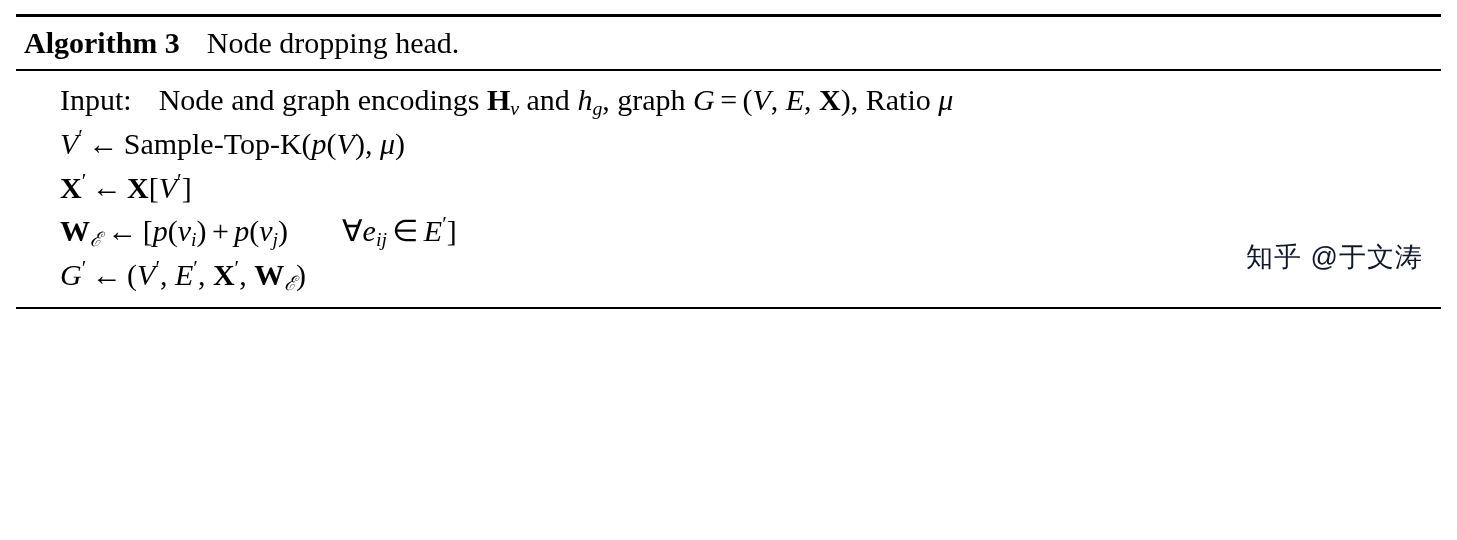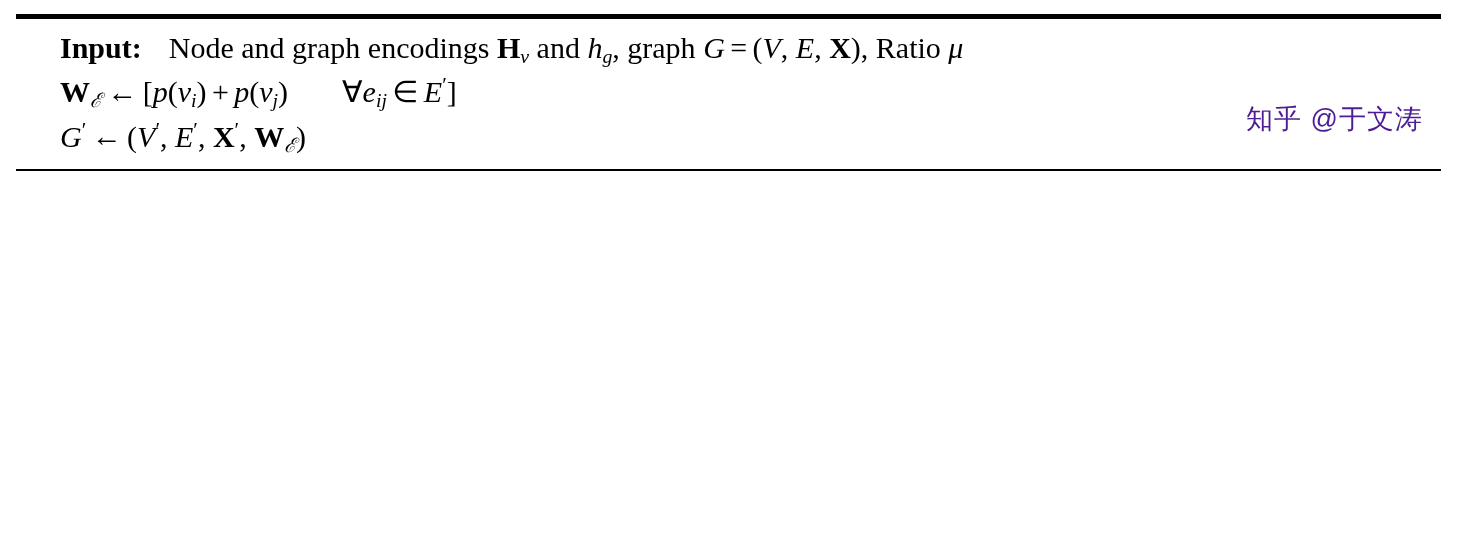--- a/index.html
+++ b/index.html
@@ -54,65 +54,74 @@
     line-height: 1.43;
     padding-left: 44px;
     white-space: nowrap;
   }
 
   
   .mi      { font-family: "Liberation Serif", serif; font-style: italic; }
   .mup     { font-family: Liberation Serif, serif; font-style: normal; }
   .mbf     { font-family: "Liberation Serif", serif; font-weight: bold; font-style: normal; }
   .mcal    { font-family: "Liberation Serif", serif; font-style: italic; font-weight: normal; }
-  .bold    { font-weight: bold; }
+  .bold    { font-weight: normal; }
   .sub {
     font-size: 0.66em;
     vertical-align: -0.26em;
     font-style: italic;
   }
   .sup {
     font-size: 0.70em;
     vertical-align: 0.46em;
     font-style: normal;
   }
   .op { padding: 0 0.18em; }
   .opn { padding: 0 0.10em; }
   .wide { display: inline-block; width: 0.9em; }
 
   .watermark {
     position: absolute;
     right: 18px;
     bottom: 34px;
     font-size: 27px;
-    color: #4c1d95;
+    color: #0f172a;
     font-family: "Liberation Sans", sans-serif;
     letter-spacing: 1px;
     white-space: nowrap;
   }
 </style>
 </head>
 <body>
 
 <div class="algorithm-box">
 
   <div class="rule-top"></div>
 
+  <div class="alg-title">
+    <span class="bold">Algorithm 3</span><span class="wide"></span><span>Node dropping head.</span>
+  </div>
 
   <div class="rule-mid"></div>
 
   <div class="alg-body">
 
     <div class="alg-line">
       <span class="bold">Input:</span><span class="wide"></span><span class="mup">Node and graph encodings</span>&nbsp;<span class="mbf">H</span><span class="sub">v</span>&nbsp;<span class="mup">and</span>&nbsp;<span class="mi">h</span><span class="sub">g</span><span class="mup">,</span>&nbsp;<span class="mup">graph</span>&nbsp;<span class="mi">G</span><span class="op">=</span><span class="mup">(</span><span class="mcal">V</span><span class="mup">,</span>&nbsp;<span class="mcal">E</span><span class="mup">,</span>&nbsp;<span class="mbf">X</span><span class="mup">)</span><span class="mup">,</span>&nbsp;<span class="mup">Ratio</span>&nbsp;<span class="mi">μ</span>
     </div>
 
 
+    <div class="alg-line">
+      <span class="mcal">V</span><span class="sup">′</span><span class="op">←</span><span class="mup">Sample-Top-K(</span><span class="mi">p</span><span class="mup">(</span><span class="mcal">V</span><span class="mup">)</span><span class="mup">,</span>&nbsp;<span class="mi">μ</span><span class="mup">)</span>
+    </div>
 
 
+    <div class="alg-line">
+      <span class="mbf">X</span><span class="sup">′</span><span class="op">←</span><span class="mbf">X</span><span class="mup">[</span><span class="mcal">V</span><span class="sup">′</span><span class="mup">]</span>
+    </div>
 
     <div class="alg-line">
       <span class="mbf">W</span><span class="sub" style="font-style:italic;">ℰ</span><span class="op">←</span><span class="mup">[</span><span class="mi">p</span><span class="mup">(</span><span class="mi">v</span><span class="sub">i</span><span class="mup">)</span><span class="op">+</span><span class="mi">p</span><span class="mup">(</span><span class="mi">v</span><span class="sub">j</span><span class="mup">)</span><span class="wide"></span><span class="wide"></span><span class="mup">∀</span><span class="mi">e</span><span class="sub">ij</span><span class="op">∈</span><span class="mcal">E</span><span class="sup">′</span><span class="mup">]</span>
     </div>
 
     <div class="alg-line">
       <span class="mi">G</span><span class="sup">′</span><span class="op">←</span><span class="mup">(</span><span class="mcal">V</span><span class="sup">′</span><span class="mup">,</span>&nbsp;<span class="mcal">E</span><span class="sup">′</span><span class="mup">,</span>&nbsp;<span class="mbf">X</span><span class="sup">′</span><span class="mup">,</span>&nbsp;<span class="mbf">W</span><span class="sub" style="font-style:italic;">ℰ</span><span class="mup">)</span>
     </div>
 
 

